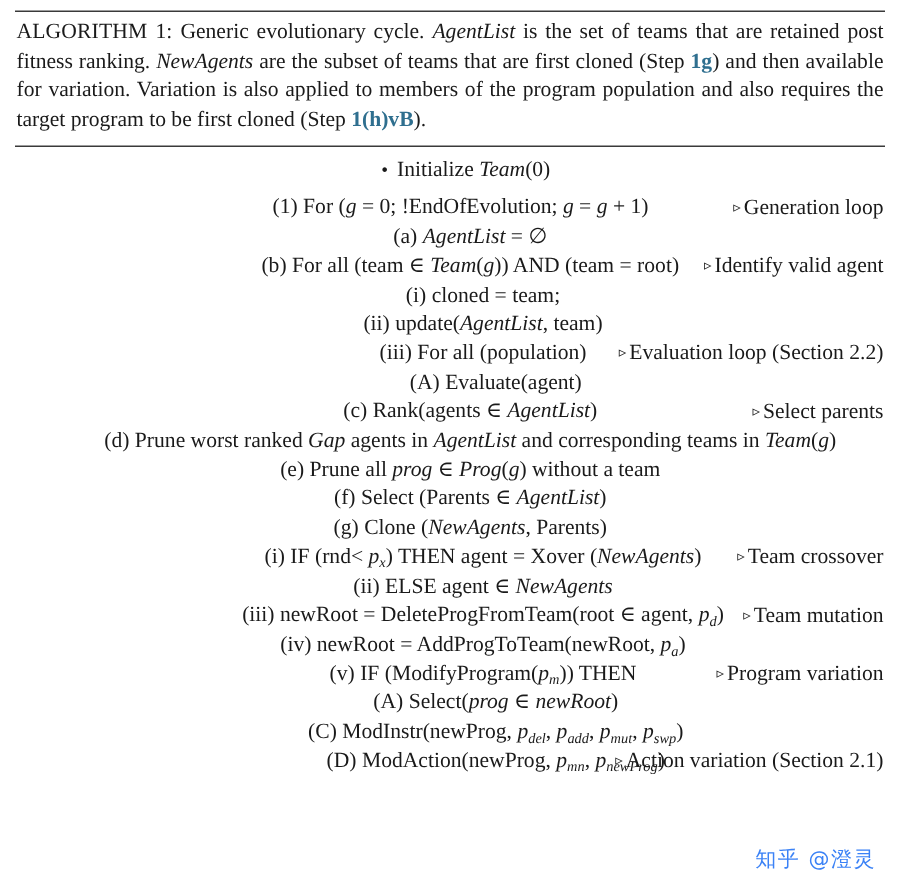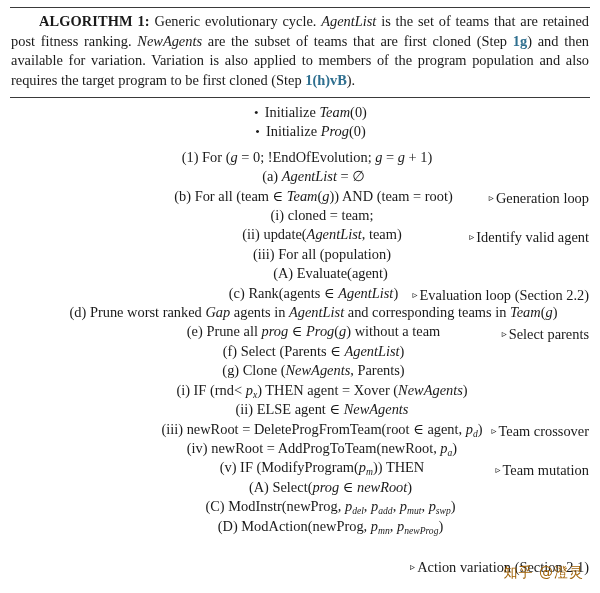--- a/index.html
+++ b/index.html
@@ -30,45 +30,43 @@
   .rule-mid { margin-top: 3px; border-top-width: 1.1px; }
 
   .caption {
     font-size: 14.4px;
     line-height: 19.5px;
     text-align: justify;
     padding: 4px 3px 4px 3px;
     hyphens: none;
   }
   .caption .algo-name {
-    font-weight: bold;
+    font-weight: normal;
     font-variant: small-caps;
     letter-spacing: 0.1px;
-    margin-left: 28px;
   }
   .it { font-style: italic; }
   .lnk { color: #2f6f8f; font-weight: bold; }
 
   .body-block {
     font-size: 14.4px;
     line-height: 19.4px;
     padding-top: 5px;
     text-align: center;
   }
   .line {
     position: relative;
     white-space: nowrap;
     min-height: 19.4px;
   }
   .note {
     position: absolute;
     right: 3px;
     top: 0;
     white-space: nowrap;
-    margin-top: 40px;
   }
   .tri {
     font-size: 10px;
     vertical-align: 1.5px;
     padding-right: 2px;
   }
   .bullet-line {
     padding-left: 34px;
     text-indent: -13px;
   }
@@ -92,59 +90,58 @@
   }
   .mathvar { font-style: italic; }
   .spacer { height: 6px; }
 
   .watermark {
     position: absolute;
     right: 16px;
     bottom: 18px;
     font-family: "DejaVu Sans", sans-serif;
     font-size: 14px;
-    color: #a16207;
+    color: #3b82f6;
     letter-spacing: 1px;
     user-select: none;
   }
 </style>
 </head>
 <body>
 
 <div class="algo-box">
 
   <div class="rule rule-top"></div>
 
   <div class="caption">
     <span class="algo-name">ALGORITHM 1:</span>
     <span>Generic evolutionary cycle. </span><span class="it">AgentList</span><span> is the set of teams that are retained post fitness ranking. </span><span class="it">NewAgents</span><span> are the subset of teams that are first cloned (Step </span><span class="lnk">1g</span><span>) and then available for variation. Variation is also applied to members of the program population and also requires the target program to be first cloned (Step </span><span class="lnk">1(h)vB</span><span>).</span>
   </div>
 
   <div class="rule rule-mid"></div>
 
   <div class="body-block" id="body-block">
       <div class="line bullet-line">Initialize <span class="it">Team</span>(0)</div>
-      <div class="line bullet-line">Initialize <span class="it">Prog</span>(0)</div>
       <div class="spacer"></div>
       <div class="line lv0"><span class="lbl">(1)</span>&nbsp;<span>For (<span class="mathvar">g</span> = 0; !EndOfEvolution; <span class="mathvar">g</span> = <span class="mathvar">g</span> + 1)</span><span class="note"><span class="tri">▹</span>Generation loop</span></div>
       <div class="line lv1"><span class="lbl">(a)</span>&nbsp;<span><span class="it">AgentList</span> = ∅</span></div>
       <div class="line lv1"><span class="lbl">(b)</span>&nbsp;<span>For all (team ∈ <span class="it">Team</span>(<span class="mathvar">g</span>)) AND (team = root)</span><span class="note"><span class="tri">▹</span>Identify valid agent</span></div>
       <div class="line lv2"><span class="lbl">(i)</span>&nbsp;<span>cloned = team;</span></div>
       <div class="line lv2"><span class="lbl">(ii)</span>&nbsp;<span>update(<span class="it">AgentList</span>, team)</span></div>
       <div class="line lv2"><span class="lbl">(iii)</span>&nbsp;<span>For all (population)</span><span class="note"><span class="tri">▹</span>Evaluation loop (Section 2.2)</span></div>
       <div class="line lv3"><span class="lbl">(A)</span>&nbsp;<span>Evaluate(agent)</span></div>
       <div class="line lv1"><span class="lbl">(c)</span>&nbsp;<span>Rank(agents ∈ <span class="it">AgentList</span>)</span><span class="note"><span class="tri">▹</span>Select parents</span></div>
       <div class="line lv1"><span class="lbl">(d)</span>&nbsp;<span>Prune worst ranked <span class="it">Gap</span> agents in <span class="it">AgentList</span> and corresponding teams in <span class="it">Team</span>(<span class="mathvar">g</span>)</span></div>
       <div class="line lv1"><span class="lbl">(e)</span>&nbsp;<span>Prune all <span class="it">prog</span> ∈ <span class="it">Prog</span>(<span class="mathvar">g</span>) without a team</span></div>
       <div class="line lv1"><span class="lbl">(f)</span>&nbsp;<span>Select (Parents ∈ <span class="it">AgentList</span>)</span></div>
       <div class="line lv1"><span class="lbl">(g)</span>&nbsp;<span>Clone (<span class="it">NewAgents</span>, Parents)</span></div>
       <div class="line lv2"><span class="lbl">(i)</span>&nbsp;<span>IF (rnd&lt; <span class="mathvar">p</span><sub>x</sub>) THEN agent = Xover (<span class="it">NewAgents</span>)</span><span class="note"><span class="tri">▹</span>Team crossover</span></div>
       <div class="line lv2"><span class="lbl">(ii)</span>&nbsp;<span>ELSE agent ∈ <span class="it">NewAgents</span></span></div>
       <div class="line lv2"><span class="lbl">(iii)</span>&nbsp;<span>newRoot = DeleteProgFromTeam(root ∈ agent, <span class="mathvar">p</span><sub>d</sub>)</span><span class="note"><span class="tri">▹</span>Team mutation</span></div>
       <div class="line lv2"><span class="lbl">(iv)</span>&nbsp;<span>newRoot = AddProgToTeam(newRoot, <span class="mathvar">p</span><sub>a</sub>)</span></div>
-      <div class="line lv2"><span class="lbl">(v)</span>&nbsp;<span>IF (ModifyProgram(<span class="mathvar">p</span><sub>m</sub>)) THEN</span></div>
+      <div class="line lv2"><span class="lbl">(v)</span>&nbsp;<span>IF (ModifyProgram(<span class="mathvar">p</span><sub>m</sub>)) THEN</span><span class="note"><span class="tri">▹</span>Program variation</span></div>
       <div class="line lv3"><span class="lbl">(A)</span>&nbsp;<span>Select(<span class="it">prog</span> ∈ <span class="it">newRoot</span>)</span></div>
       <div class="line lv3"><span class="lbl">(C)</span>&nbsp;<span>ModInstr(newProg, <span class="mathvar">p</span><sub>del</sub>, <span class="mathvar">p</span><sub>add</sub>, <span class="mathvar">p</span><sub>mut</sub>, <span class="mathvar">p</span><sub>swp</sub>)</span></div>
       <div class="line lv3"><span class="lbl">(D)</span>&nbsp;<span>ModAction(newProg, <span class="mathvar">p</span><sub>mn</sub>, <span class="mathvar">p</span><sub>newProg</sub>)</span><span class="note"><span class="tri">▹</span>Action variation (Section 2.1)</span></div>
     </div>
 
   <div class="watermark">知乎 @澄灵</div>
 </div>
 
 </body></html>

